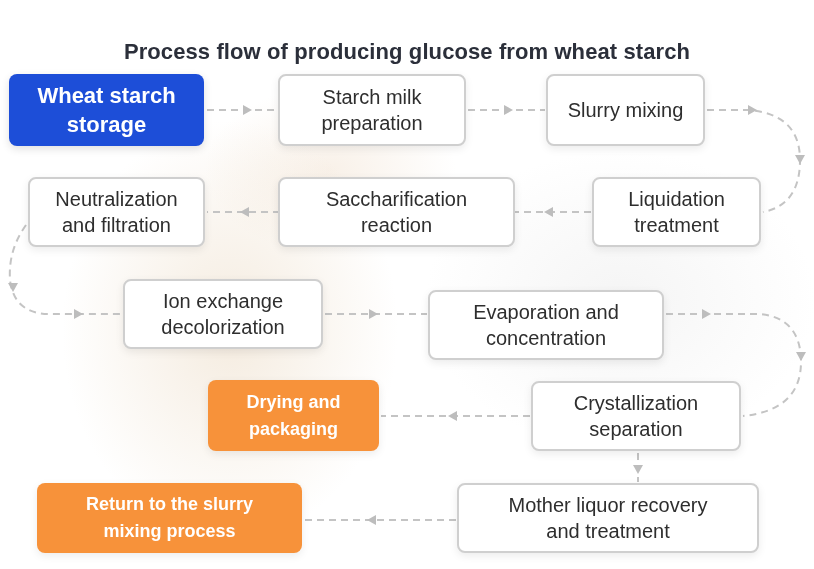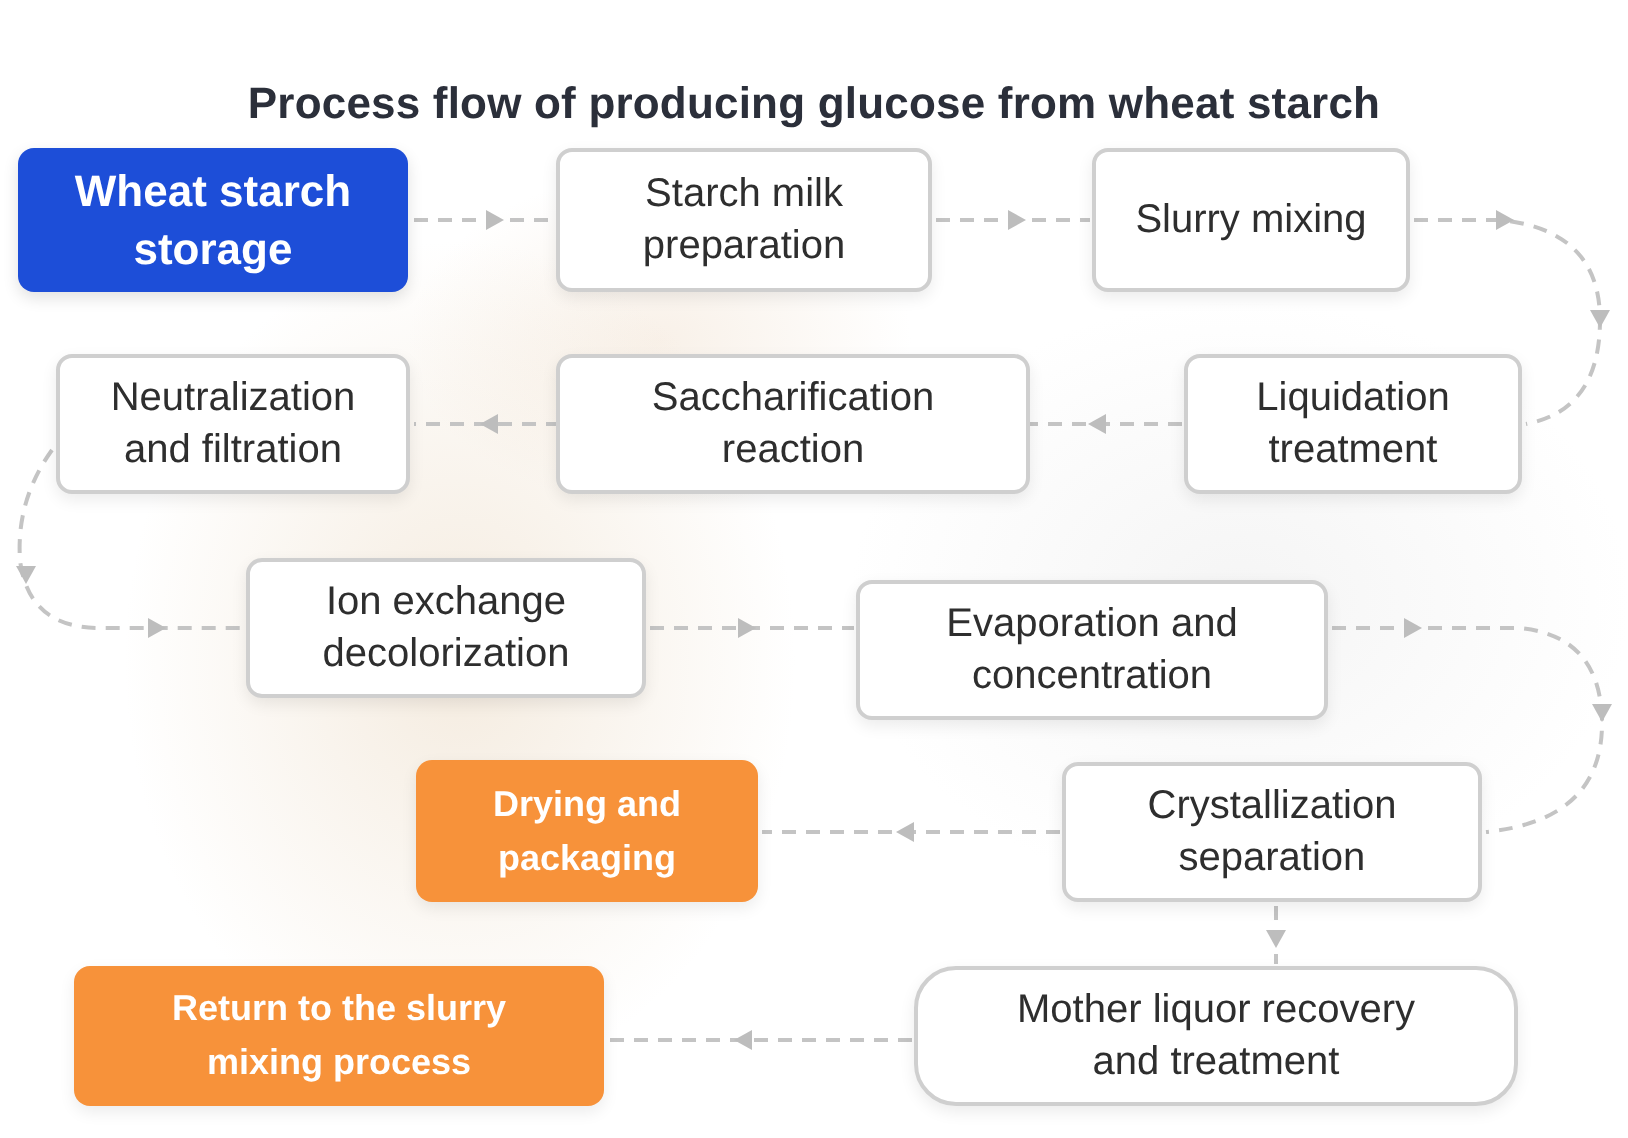--- a/index.html
+++ b/index.html
@@ -122,19 +122,19 @@
 </div>
 
 <div class="box plain" style="left:531px;top:381px;width:210px;height:70px;">
   <div><span>Crystallization</span><br><span>separation</span></div>
 </div>
 
 <div class="box orange" style="left:208px;top:380px;width:171px;height:71px;">
   <div><span>Drying and</span><br><span>packaging</span></div>
 </div>
 
-<div class="box plain" style="left:457px;top:483px;width:302px;height:70px;border-radius:21px;">
+<div class="box plain" style="left:457px;top:483px;width:302px;height:70px;">
   <div><span>Mother liquor recovery</span><br><span>and treatment</span></div>
 </div>
 
 <div class="box orange" style="left:37px;top:483px;width:265px;height:70px;">
   <div><span>Return to the slurry</span><br><span>mixing process</span></div>
 </div>
 
 </body></html>

